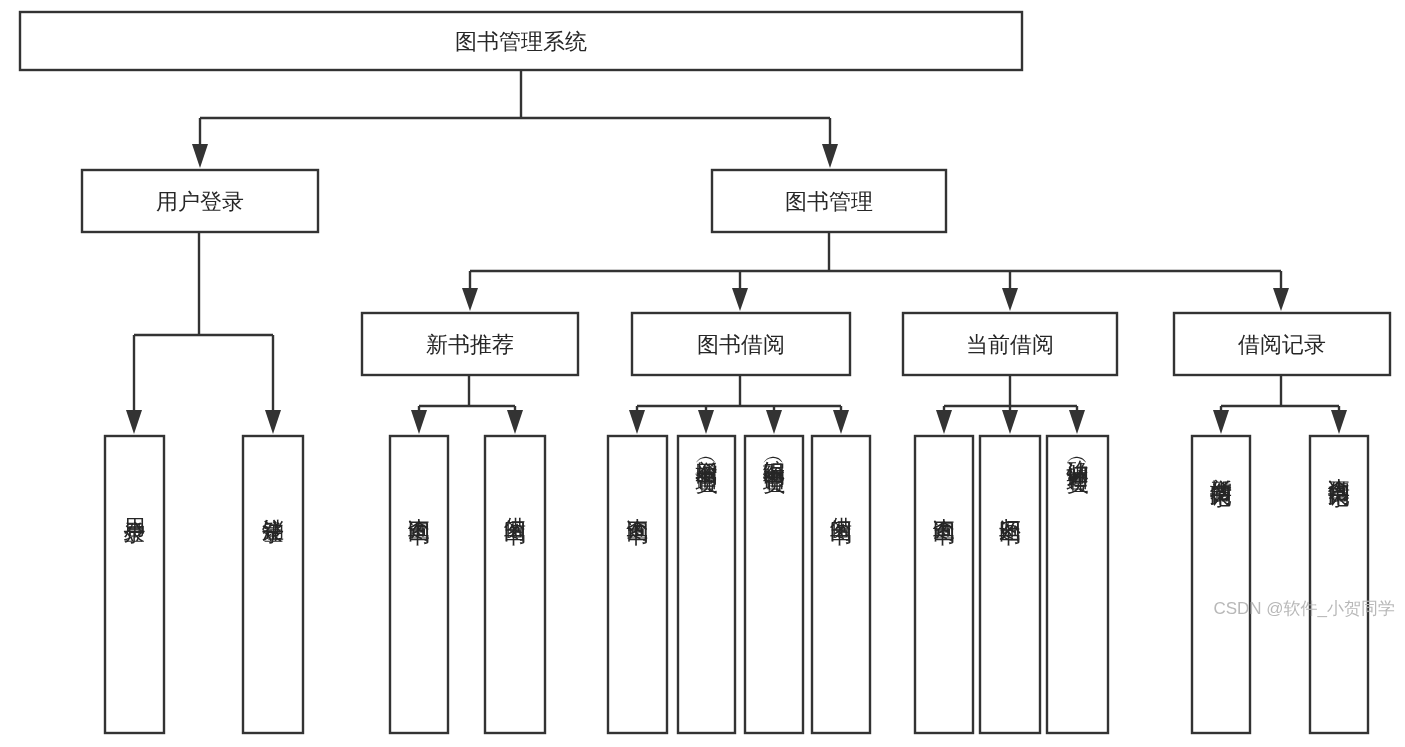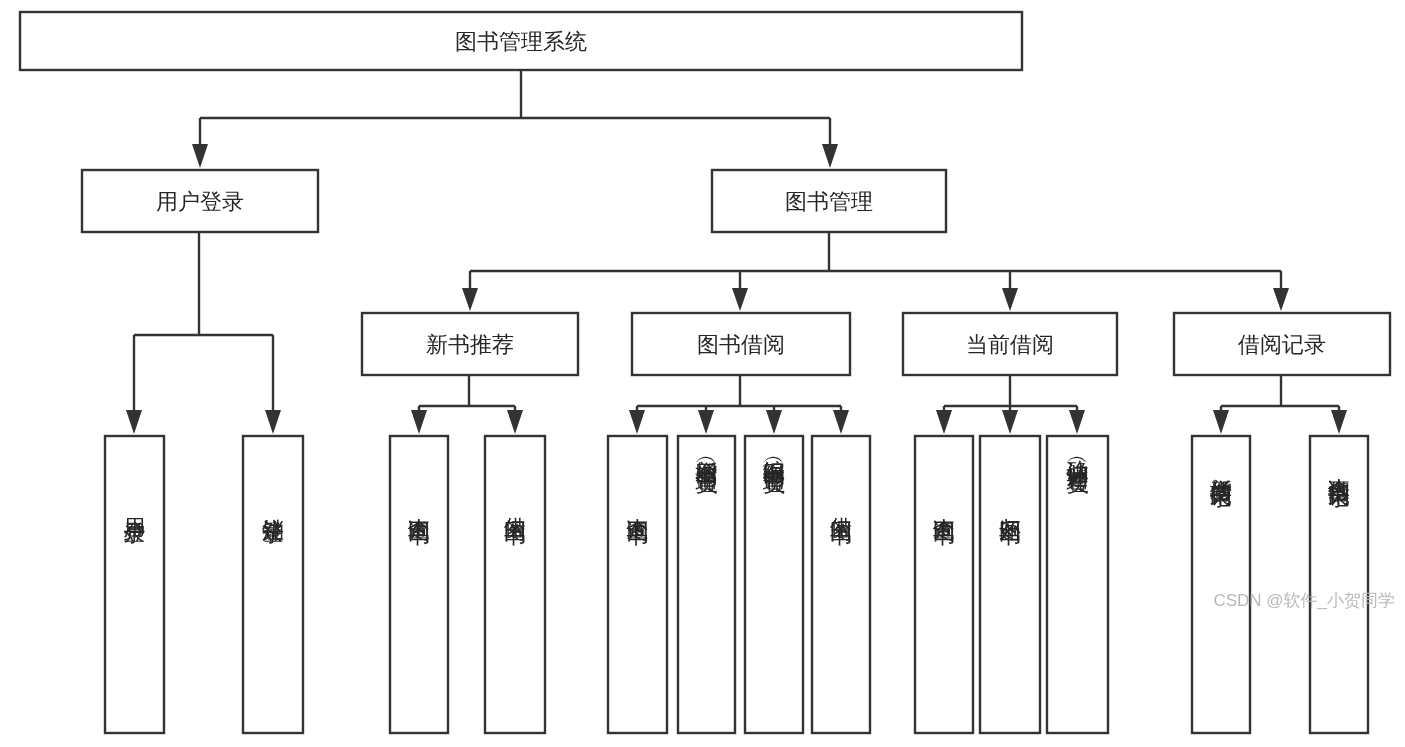--- a/index.html
+++ b/index.html
@@ -62,21 +62,21 @@
     font-family: "Liberation Sans", "DejaVu Sans", sans-serif;
     font-size: 22px;
     line-height: 1.08;
     color: #262626;
     letter-spacing: 2px;
     white-space: nowrap;
   }
   .watermark {
     position: absolute;
     right: 10px;
-    bottom: 22px;
+    bottom: 14px;
     font-family: "Liberation Sans", "DejaVu Sans", sans-serif;
     font-size: 17px;
     color: #b8b8b8;
     white-space: nowrap;
     user-select: none;
   }
 </style>
 </head>
 <body>
 

